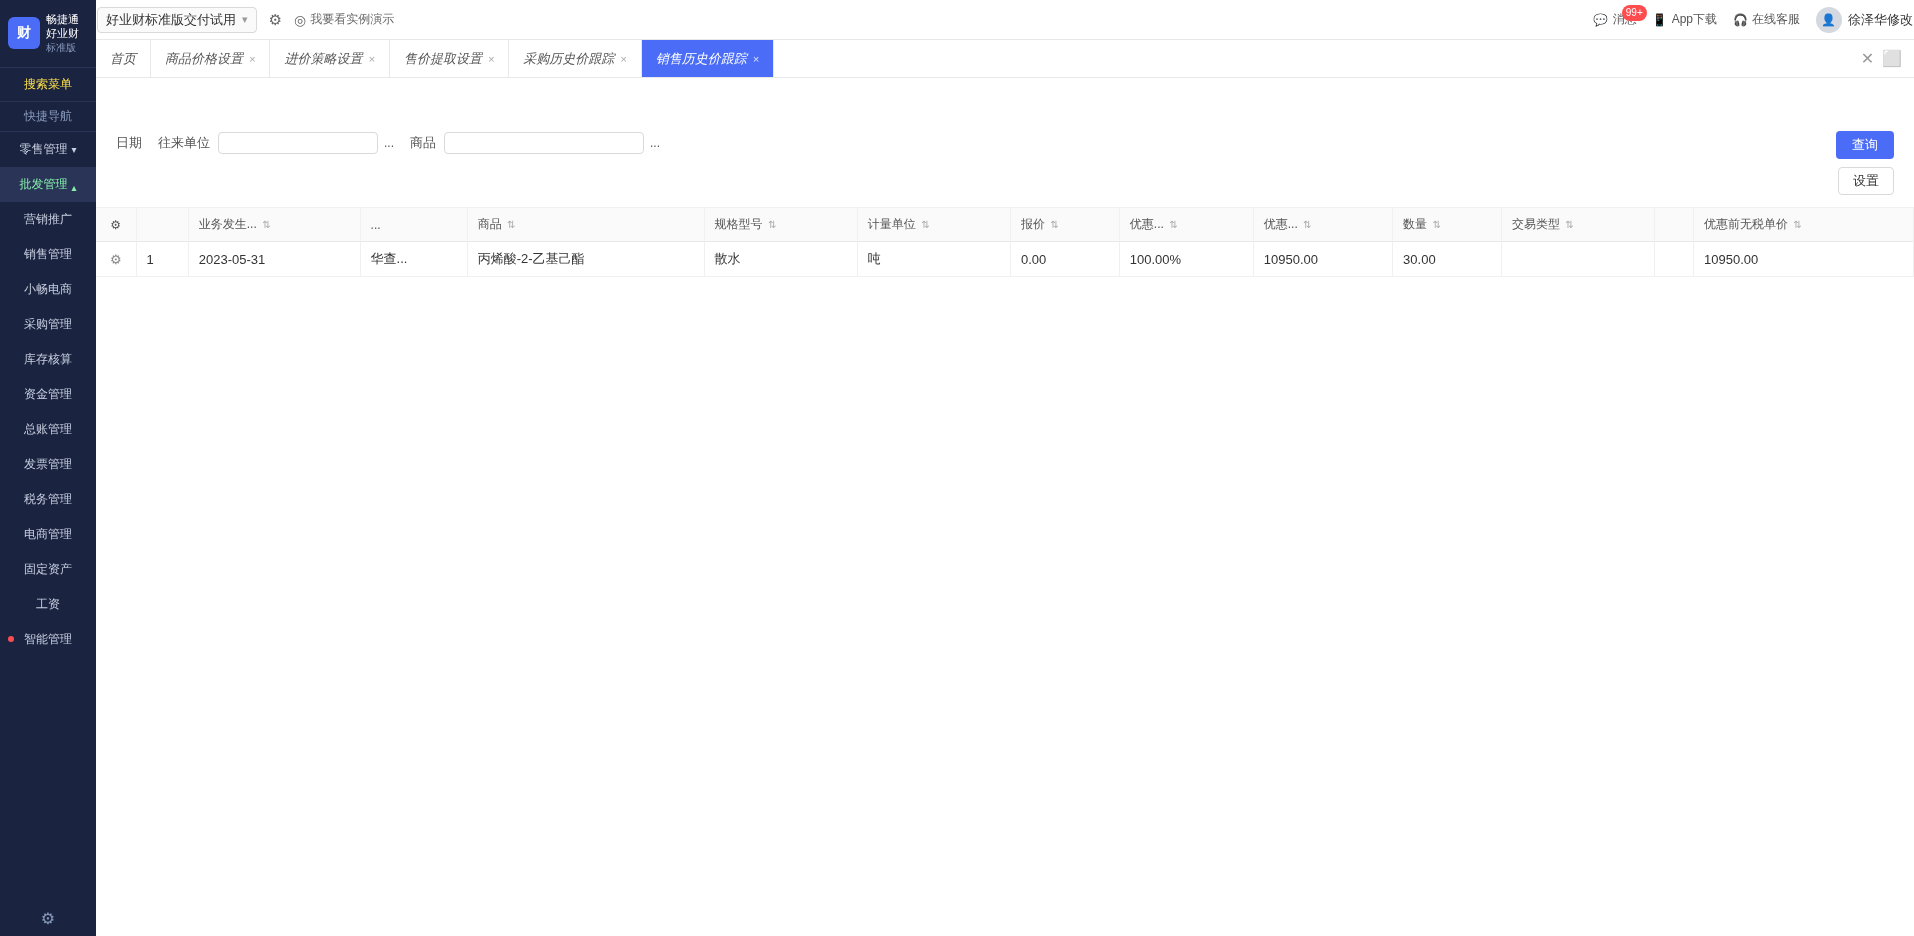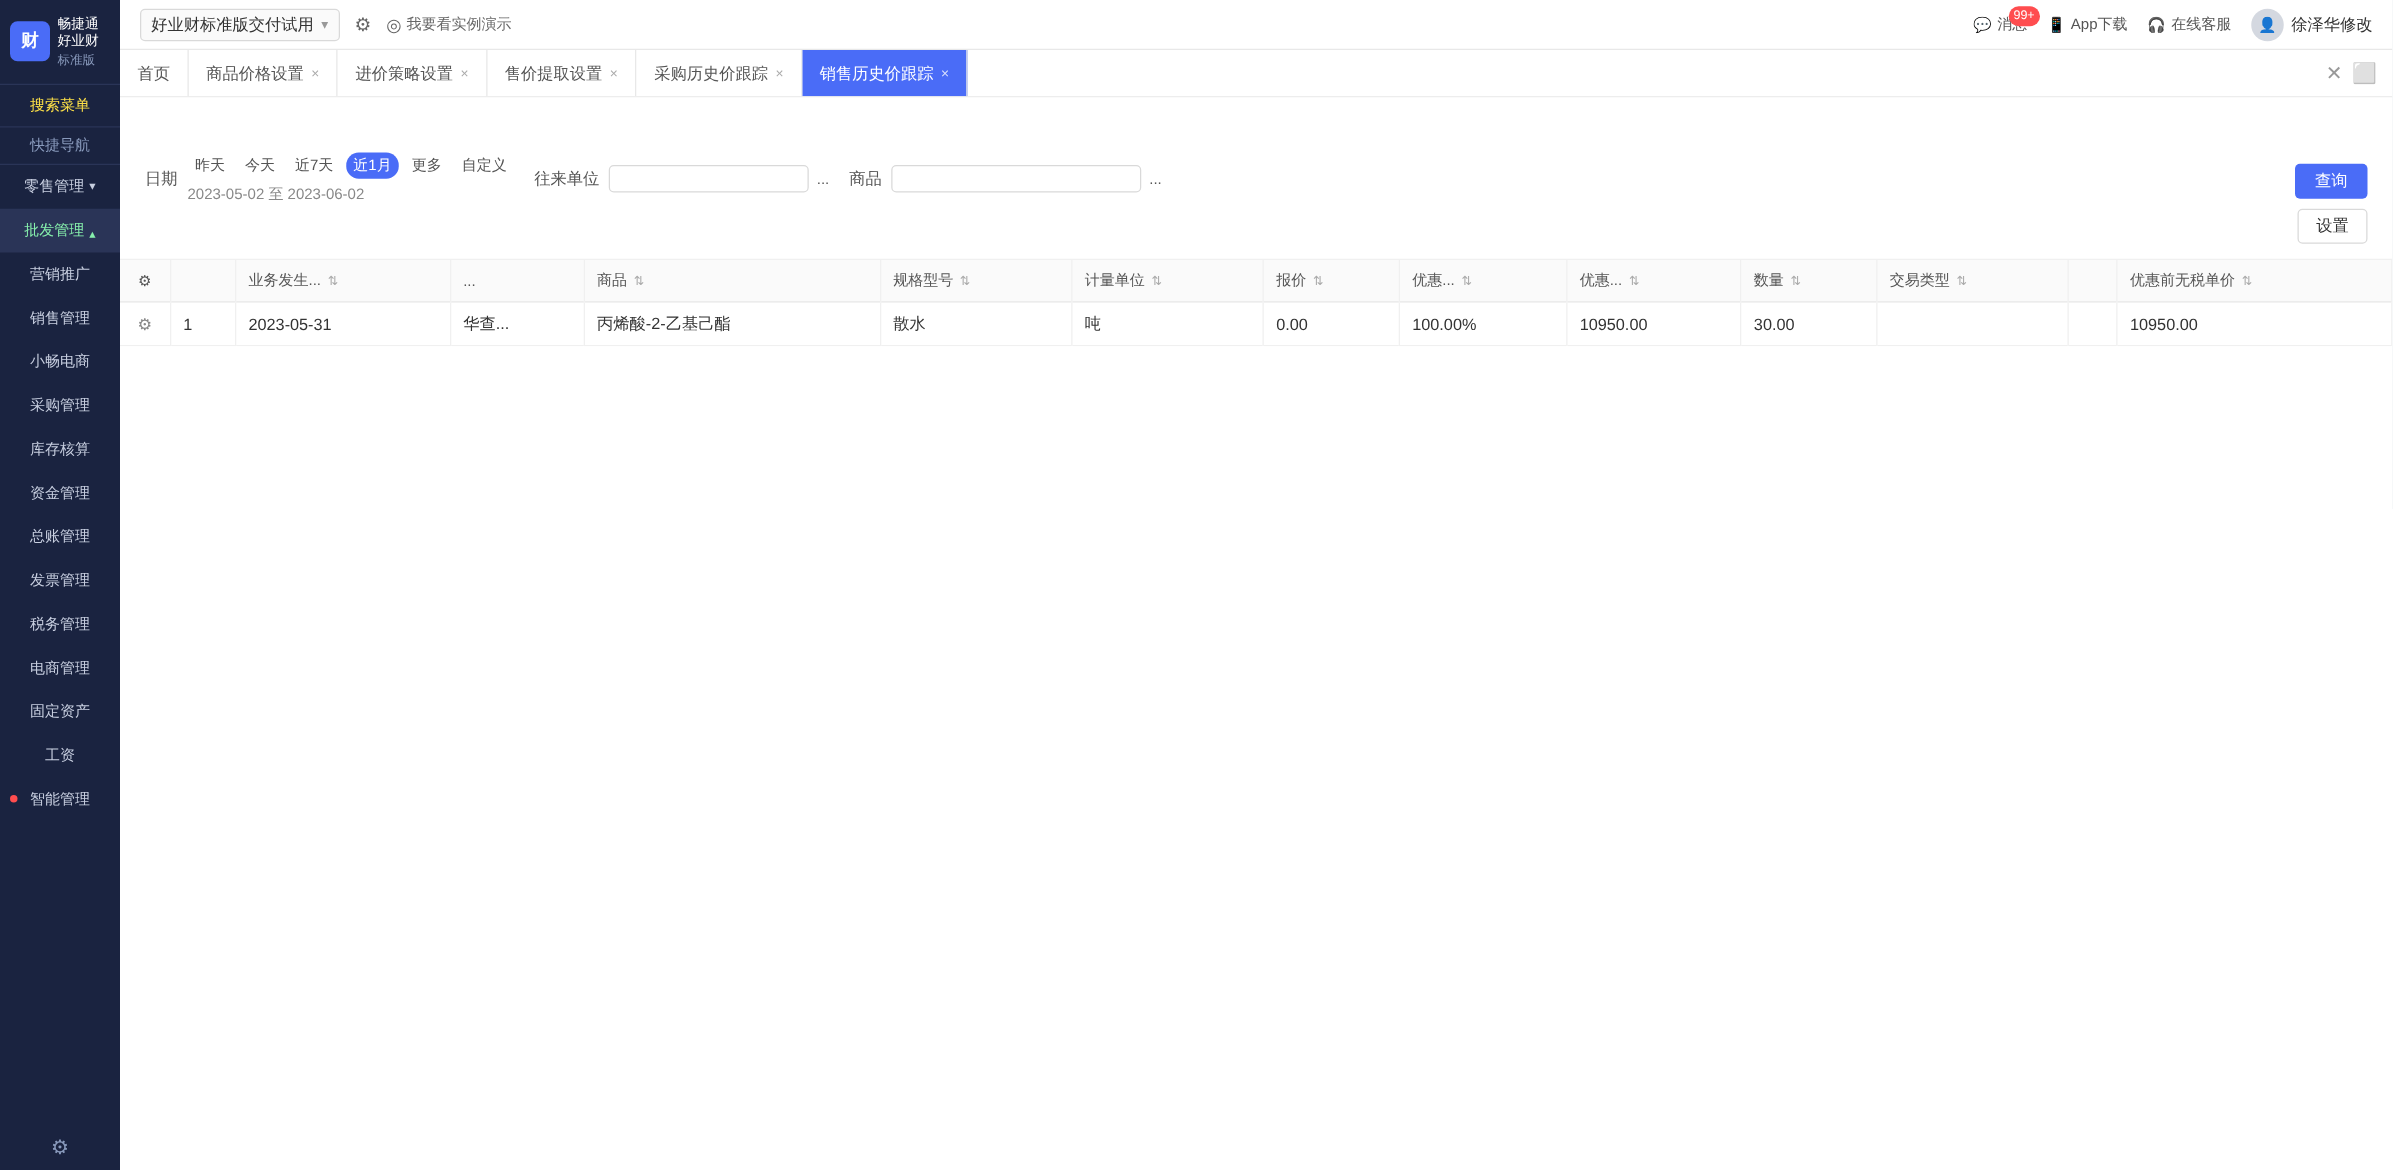--- a/index.html
+++ b/index.html
@@ -84,21 +84,21 @@
       height: 100%;
       overflow: hidden;
       background: #f0f2f5;
     }
 
     
     .topbar {
       background: #fff;
       display: flex;
       align-items: center;
-      padding: 0 16px;
+      padding: 0 1px;
       height: 40px;
       border-bottom: 1px solid #e8e8e8;
       gap: 12px;
     }
     .topbar-app-select {
       display: flex;
       align-items: center;
       gap: 6px;
       font-size: 13px;
       color: #333;
@@ -163,20 +163,21 @@
     }
     .tab {
       display: flex; align-items: center; gap: 4px;
       padding: 0 14px;
       height: 100%;
       font-size: 13px;
       color: #555;
       cursor: pointer;
       border-right: 1px solid #e8e8e8;
       white-space: nowrap;
+      font-style: italic;
     }
     .tab.active {
       background: #4a6cf7;
       color: #fff;
     }
     .tab .close-tab {
       font-size: 11px;
       color: #aaa;
       margin-left: 2px;
     }
@@ -501,31 +502,20 @@
       <span class="win-ctrl">⬜</span>
     </div>
   </div>
 
   <div class="page">
 
 
     <div class="filter-row">
       <div class="filter-group">
         <span class="filter-label">日期</span>
-        <div style="display:flex;flex-direction:column;gap:2px;">
-          <div class="date-options">
-            <span class="date-option">昨天</span>
-            <span class="date-option">今天</span>
-            <span class="date-option">近7天</span>
-            <span class="date-option active">近1月</span>
-            <span class="date-option">更多</span>
-            <span class="date-option">自定义</span>
-          </div>
-          <div class="date-range">2023-05-02 至 2023-06-02</div>
-        </div>
       </div>
 
       <div class="filter-group">
         <span class="filter-label">往来单位</span>
         <div class="filter-input-group">
           <input class="filter-input" type="text" style="">
           <span class="filter-more-btn">...</span>
         </div>
       </div>
 

